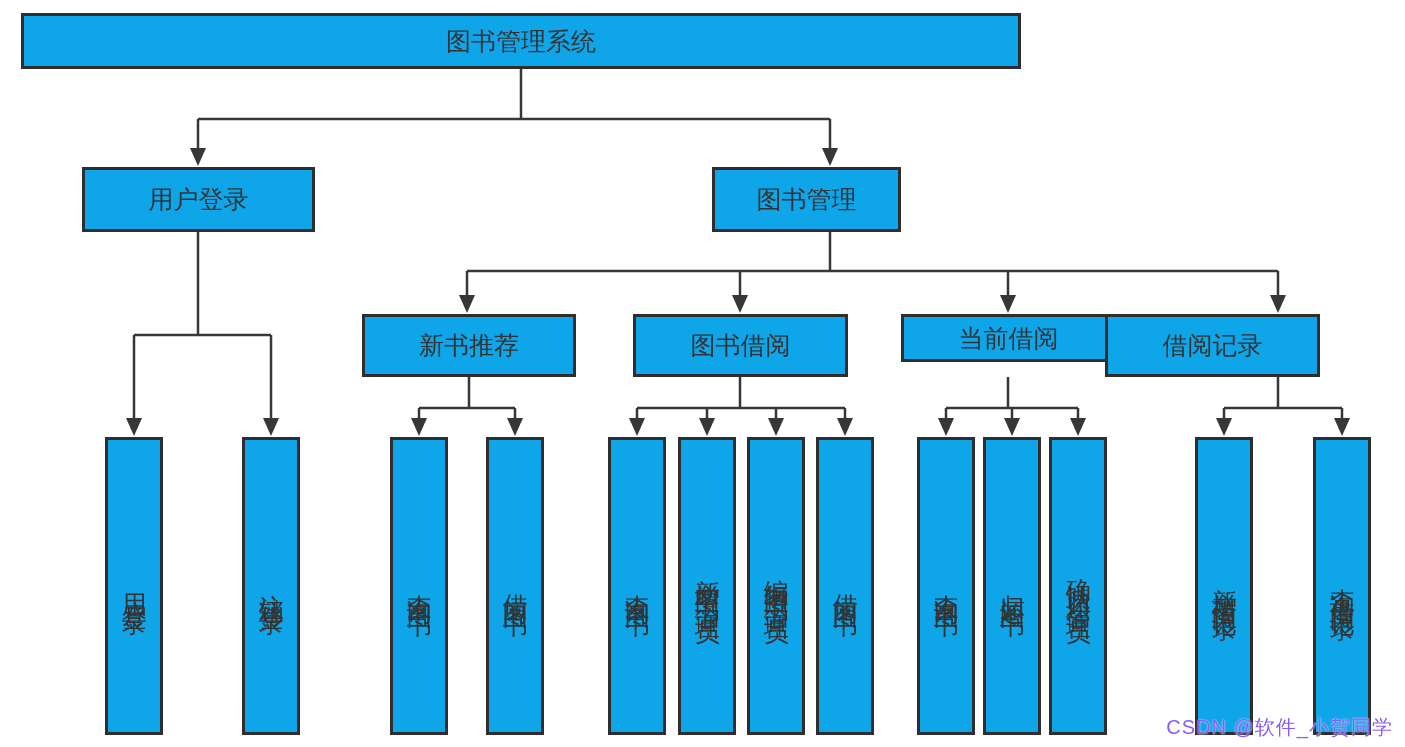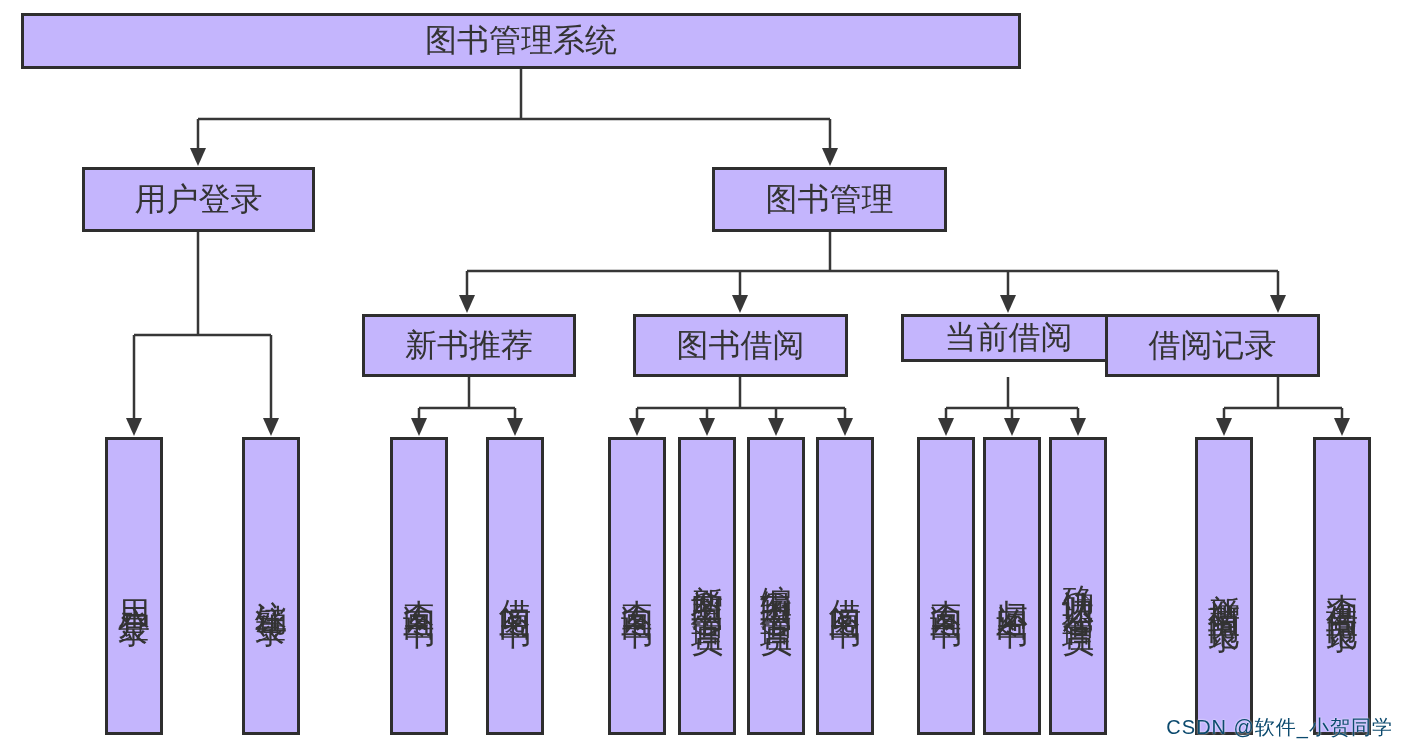--- a/index.html
+++ b/index.html
@@ -17,35 +17,35 @@
   }
   #wires {
     position: absolute;
     left: 0; top: 0;
     width: 1405px; height: 747px;
     z-index: 1;
   }
   .box {
     position: absolute;
     box-sizing: border-box;
-    background: #c4b5fd;
+    background: #0ea5e9;
     border: 3px solid #2e2e2e;
     display: flex;
     align-items: center;
     justify-content: center;
     color: #333333;
-    font-size: 32px;
+    font-size: 25px;
     z-index: 2;
     white-space: nowrap;
   }
   
   .root  { left: 21px;  top: 13px;  width: 1000px; height: 56px; }
   
   .n-login { left: 82px;  top: 167px; width: 233px; height: 65px; }
-  .n-mgmt  { left: 712px; top: 167px; width: 235px; height: 65px; }
+  .n-mgmt  { left: 712px; top: 167px; width: 189px; height: 65px; }
   
   .n-newbook { left: 362px;  top: 314px; width: 214px; height: 63px; }
   .n-borrow  { left: 633px;  top: 314px; width: 215px; height: 63px; text-align: right; }
   .n-current { left: 901px;  top: 314px; width: 215px; height: 48px; }
   .n-record  { left: 1105px; top: 314px; width: 215px; height: 63px; }
   
   .leaf { top: 437px; width: 58px; height: 298px; }
   .leaf span {
     writing-mode: vertical-rl;
     text-orientation: mixed;
@@ -65,21 +65,21 @@
   .l10 { left: 983px; }
   .l11 { left: 1049px; }
   .l12 { left: 1195px; }
   .l13 { left: 1313px; }
   #watermark {
     position: absolute;
     right: 12px;
     bottom: 6px;
     z-index: 5;
     font-size: 20px;
-    color: #0c4a6e;
+    color: #8b5cf6;
     text-shadow: 0 0 2px #ffffff;
     letter-spacing: 1px;
   }
   .wire { stroke: #373737; stroke-width: 2.5; fill: none; }
   .head { fill: #373737; stroke: none; }
 </style>
 </head>
 <body>
 
 <div id="canvas">

